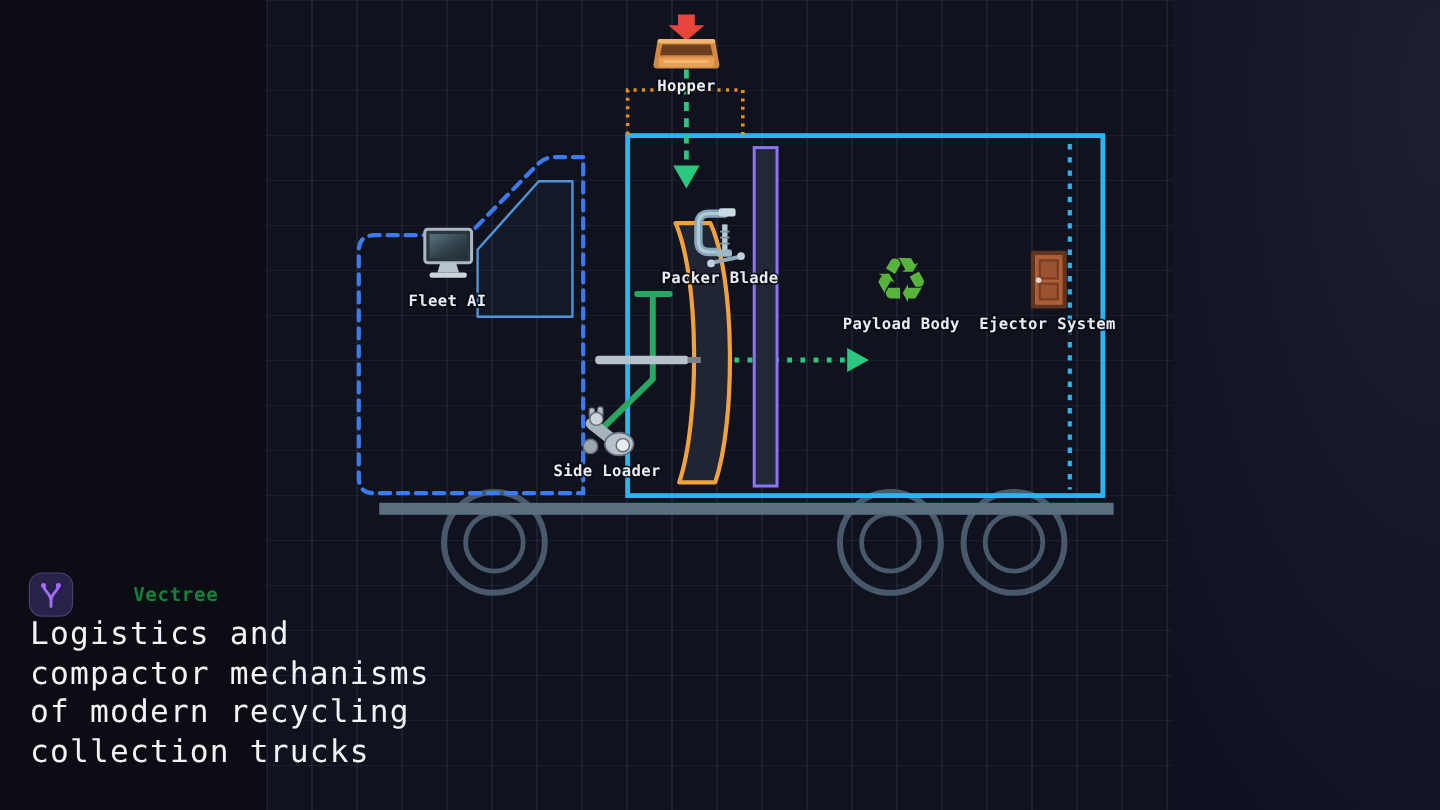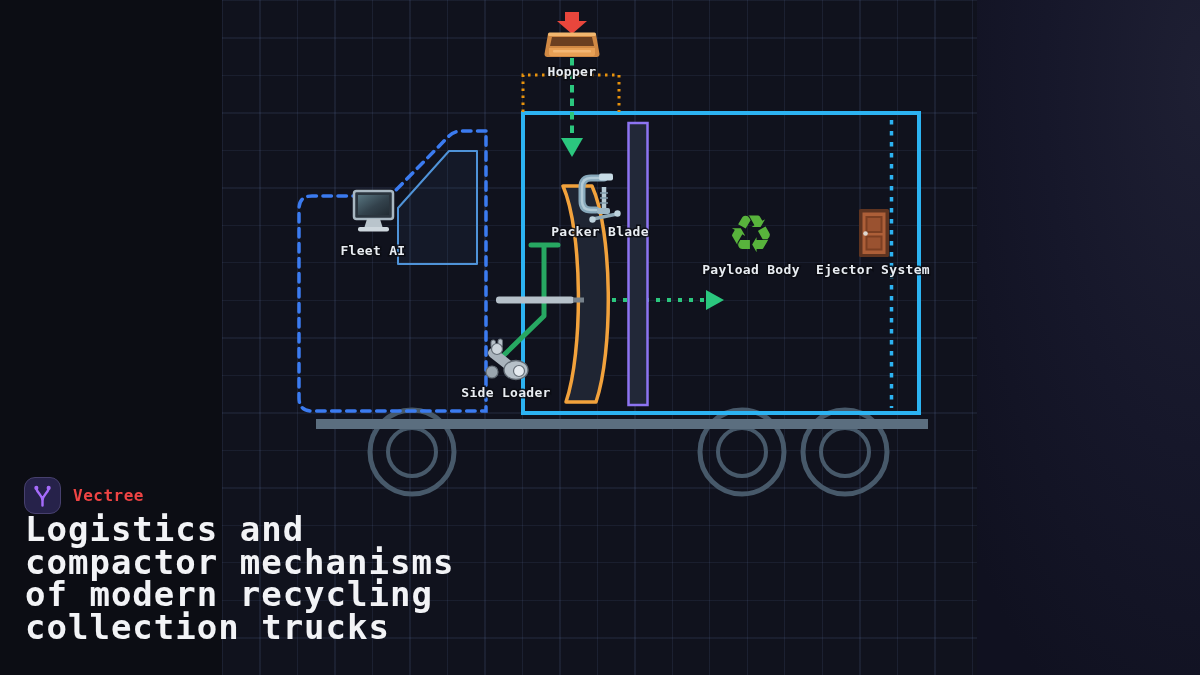--- a/index.html
+++ b/index.html
@@ -12,23 +12,23 @@
       repeating-linear-gradient(to right, rgba(98,120,170,.14) 0 1px, transparent 1px 37.5px),
       repeating-linear-gradient(to bottom, rgba(98,120,170,.12) 0 1px, transparent 1px 37.5px);}
   svg.diagram{position:absolute;left:0;top:0;}
   .dlabel{font:700 13px "DejaVu Sans Mono",monospace;fill:#e9edf2;text-anchor:middle;
           paint-order:stroke;stroke:rgba(10,12,18,.85);stroke-width:3px;letter-spacing:.3px;}
   .emoji-recycle{font-family:"DejaVu Sans",sans-serif;font-size:52px;text-anchor:middle;
           fill:var(--recycle-green,#58b33c);}
   .brand{position:absolute;left:24px;top:477px;display:flex;align-items:center;gap:12px;}
   .brand-logo{width:37px;height:37px;border-radius:11px;background:#26224a;
               border:1.5px solid #47406e;display:flex;align-items:center;justify-content:center;box-sizing:border-box;}
-  .brand-name{color:#ef4444;font-size:16px;font-weight:700;letter-spacing:.5px;}
+  .brand-name{color:#15803d;font-size:16px;font-weight:700;letter-spacing:.5px;margin-left:38px;}
   .page-title{position:absolute;left:25px;top:513px;color:var(--title-white,#f2f3f6);
-              font-size:34px;font-weight:700;line-height:32.5px;letter-spacing:1px;white-space:pre-line;}
+              font-size:26px;font-weight:400;line-height:32.5px;letter-spacing:1px;white-space:pre-line;}
   .page-url{position:absolute;right:24px;bottom:33px;color:var(--url-gray,#656b7d);
             font-size:14px;letter-spacing:.3px;}
 </style>
 </head>
 <body>
 
 <div class="canvas">
   <div class="bg-right"></div>
   <div class="grid-panel"></div>
 

